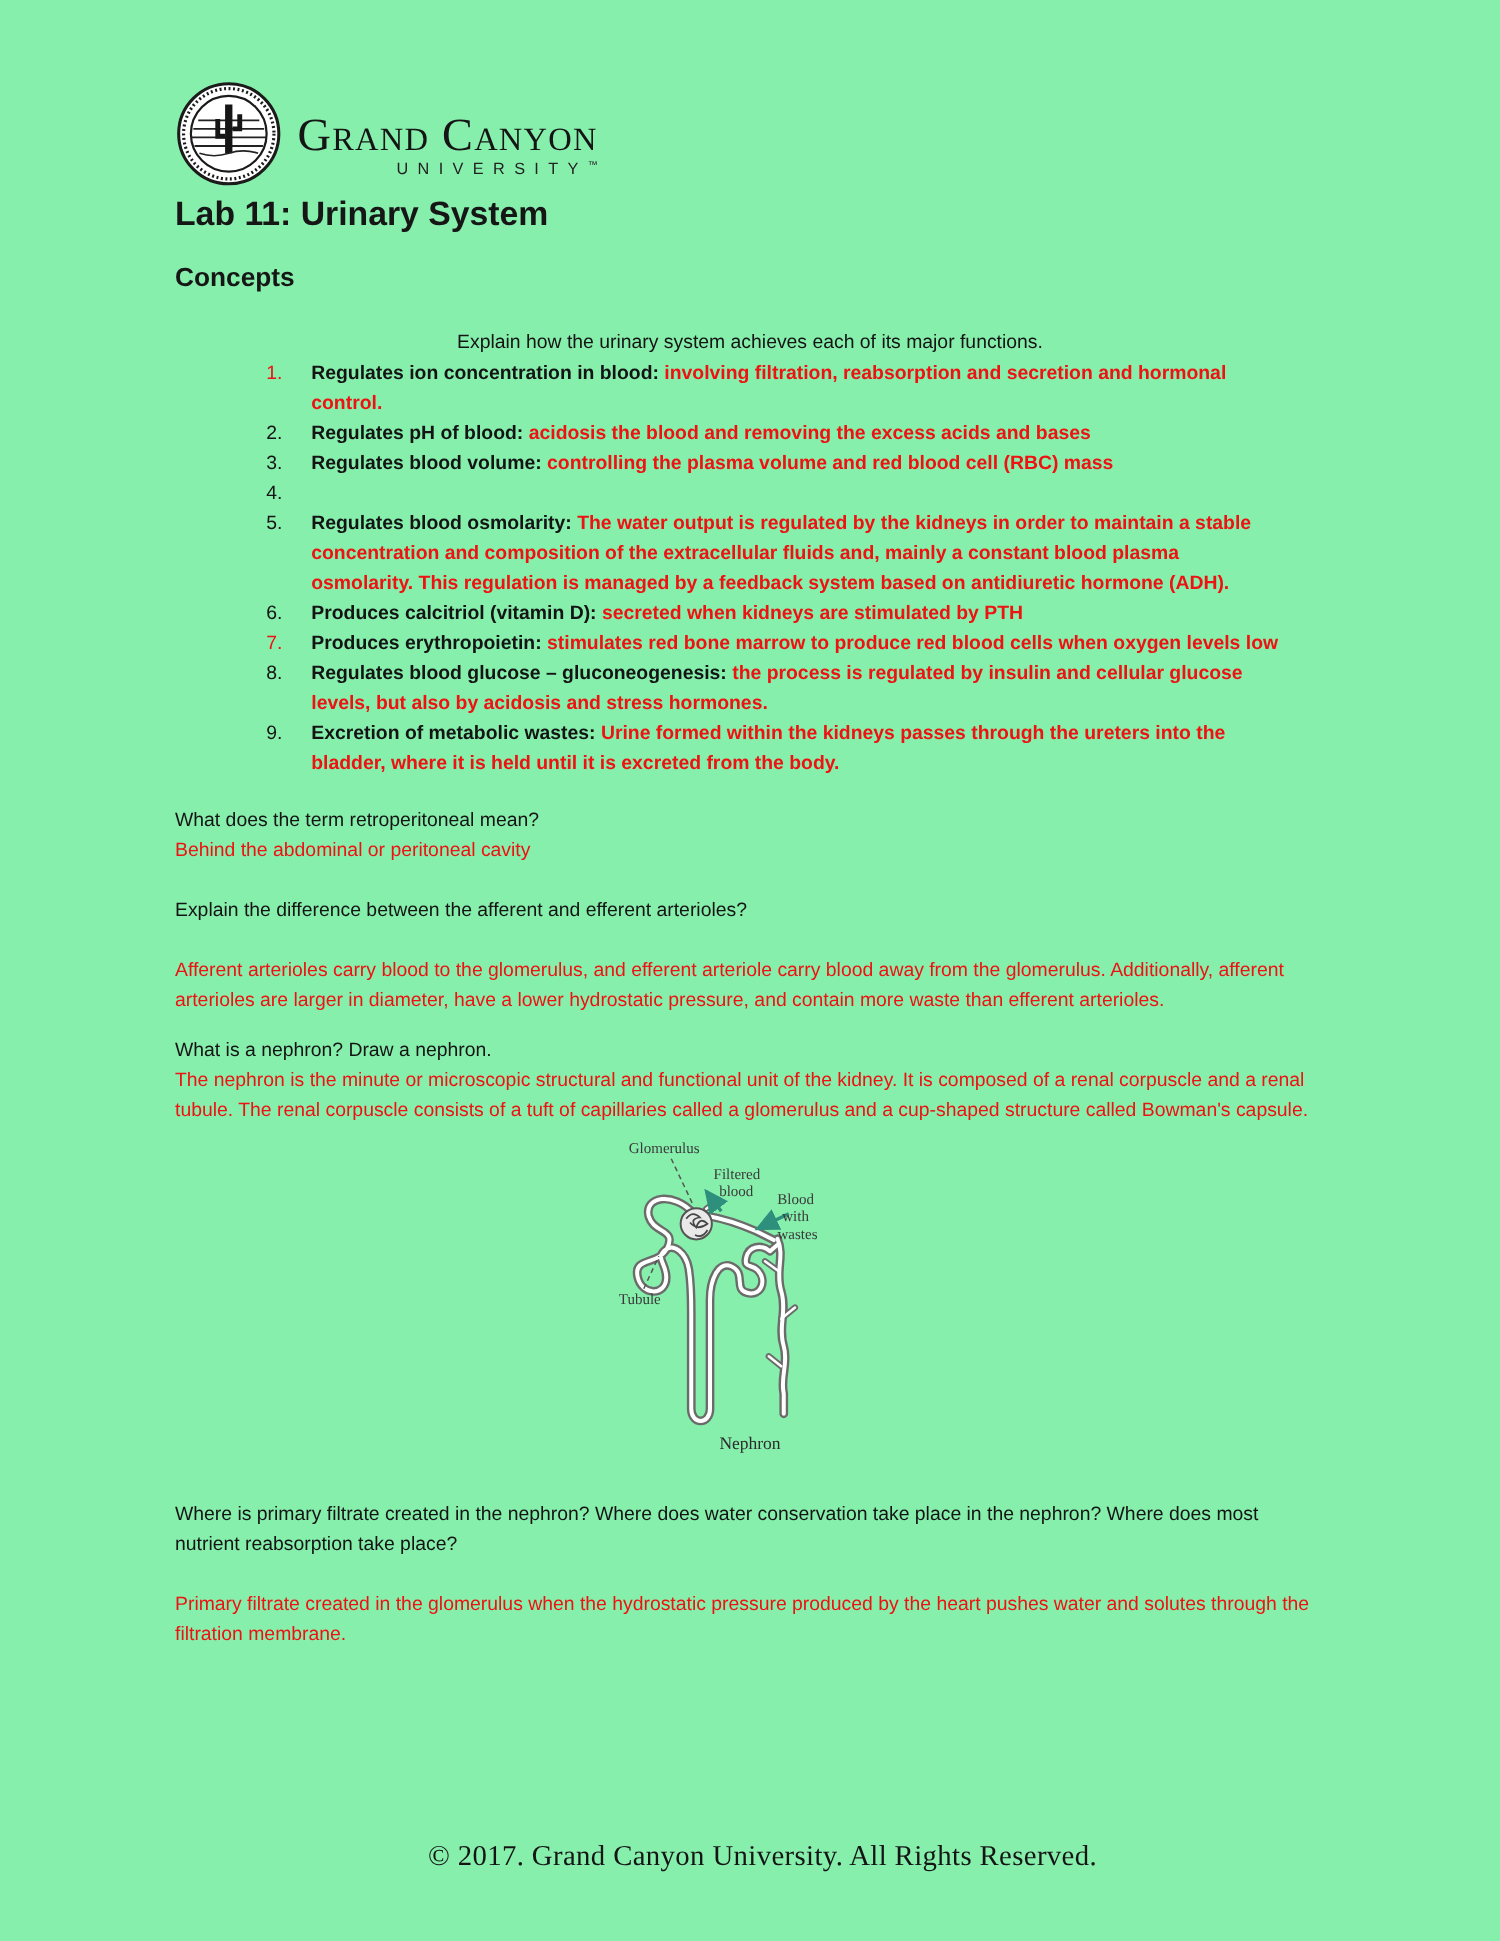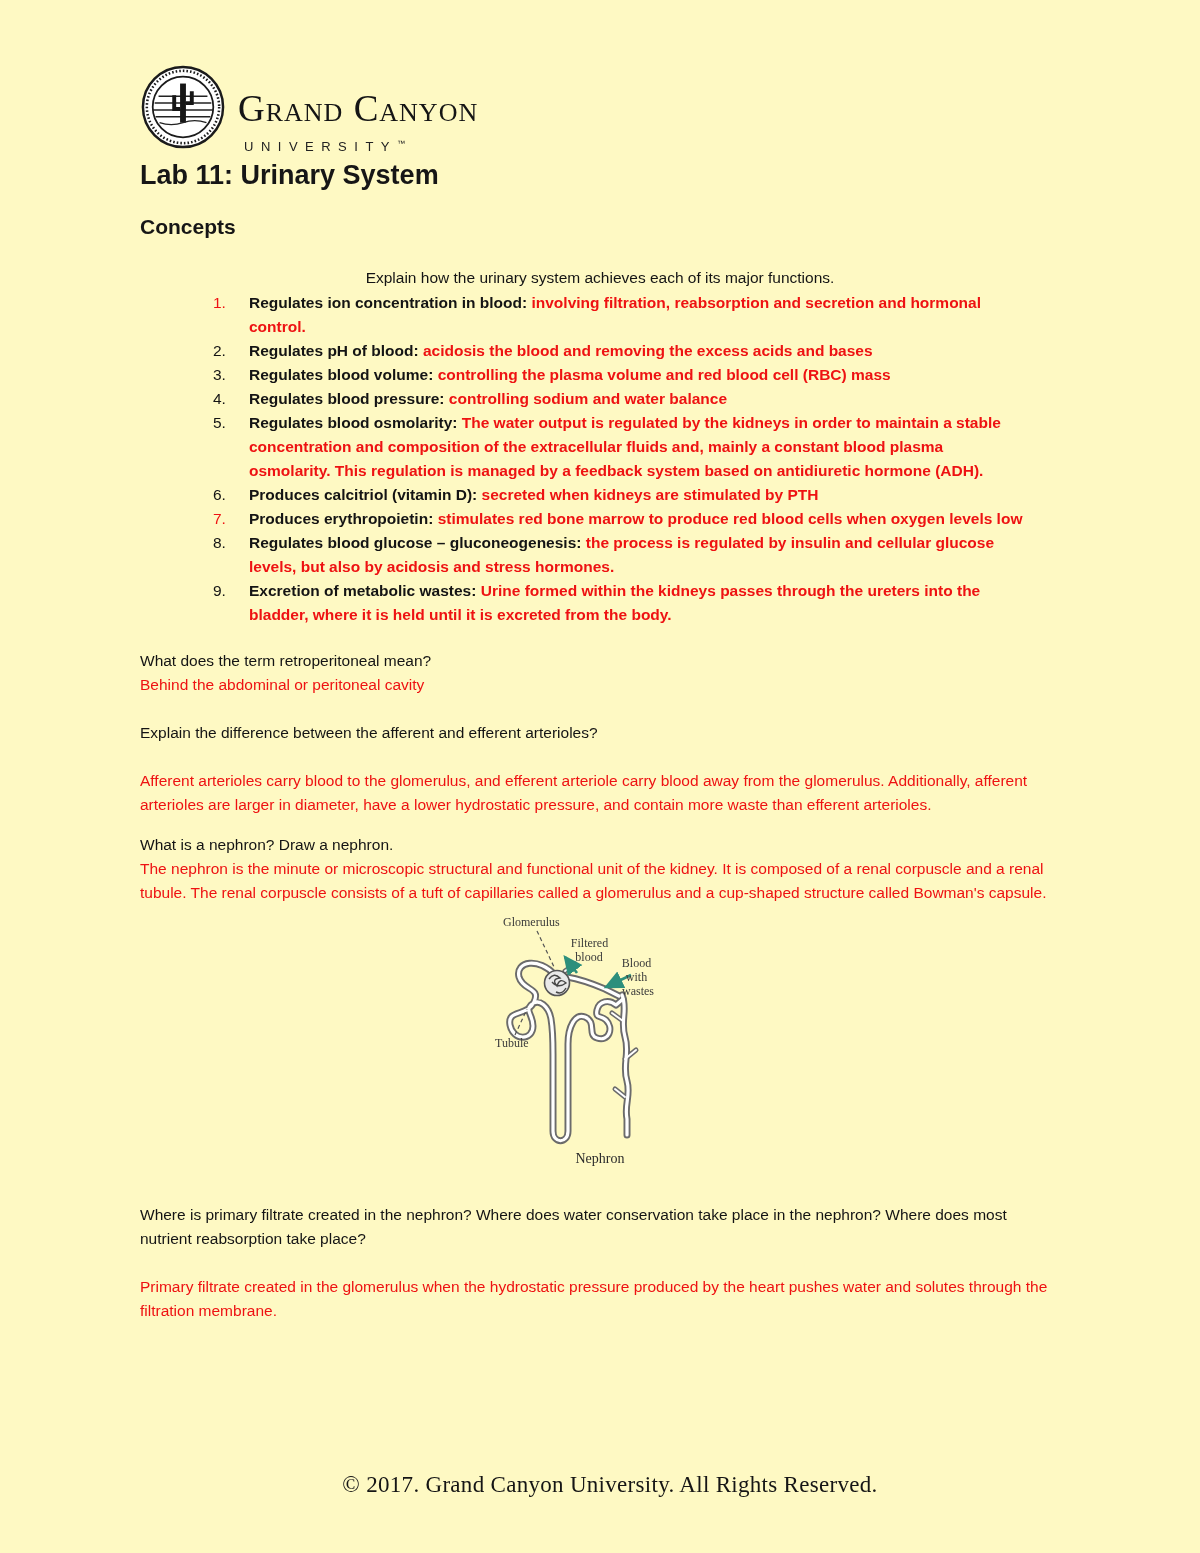--- a/index.html
+++ b/index.html
@@ -1,31 +1,31 @@
 <!DOCTYPE html>
 <html><head>
 <meta charset="utf-8">
 <style>
   html,body{margin:0;padding:0;background:#ffffff;}
   .page{
-    width:1200px;height:1553px;position:relative;background:#fef9c3;
+    width:1200px;height:1553px;position:relative;background:#86efac;
     font-family:"Liberation Sans",sans-serif;color:#141414;overflow:hidden;
   }
   .content{margin:0 140px;width:920px;}
 
   
   .logo-row{display:flex;align-items:flex-start;gap:12px;padding-top:64px;}
   .seal{width:86px;height:86px;flex:none;}
   .wordmark{margin-top:26px;}
   .wordmark .gc{
     font-family:"Liberation Serif",serif;font-variant:small-caps;
     font-size:37px;line-height:1;letter-spacing:1px;color:#151515;white-space:nowrap;
   }
   .wordmark .univ{
-    font-size:13px;letter-spacing:7.5px;text-align:left;margin-top:12px;color:#222;
+    font-size:13px;letter-spacing:7.5px;text-align:right;margin-top:0;color:#222;
     padding-left:6px;white-space:nowrap;
   }
   .wordmark .univ .tm{font-size:8px;vertical-align:super;letter-spacing:0;}
 
   .doc-title{text-align:left;font-size:27px;font-weight:700;margin-top:6px;color:#161616;}
   .concepts{font-size:21px;font-weight:700;margin-top:24px;color:#161616;}
 
   p{margin:0;}
   .txt{font-size:15.5px;line-height:24px;}
   .red{color:#ee1212;}
@@ -95,22 +95,20 @@
         <span class="body"><span>Regulates pH of blood:</span>
         <span class="red">acidosis the blood and removing the excess acids and bases</span></span>
       </li>
       <li>
         <span class="num">3.</span>
         <span class="body"><span>Regulates blood volume:</span>
         <span class="red">controlling the plasma volume and red blood cell (RBC) mass</span></span>
       </li>
       <li>
         <span class="num">4.</span>
-        <span class="body"><span>Regulates blood pressure:</span>
-        <span class="red">controlling sodium and water balance</span></span>
       </li>
       <li>
         <span class="num">5.</span>
         <span class="body"><span>Regulates blood osmolarity:</span>
         <span class="red">The water output is regulated by the kidneys in order to maintain a stable concentration and composition of the extracellular fluids and, mainly a constant blood plasma osmolarity. This regulation is managed by a feedback system based on antidiuretic hormone (ADH).</span></span>
       </li>
       <li>
         <span class="num">6.</span>
         <span class="body"><span>Produces calcitriol (vitamin D):</span>
         <span class="red">secreted when kidneys are stimulated by PTH</span></span>

